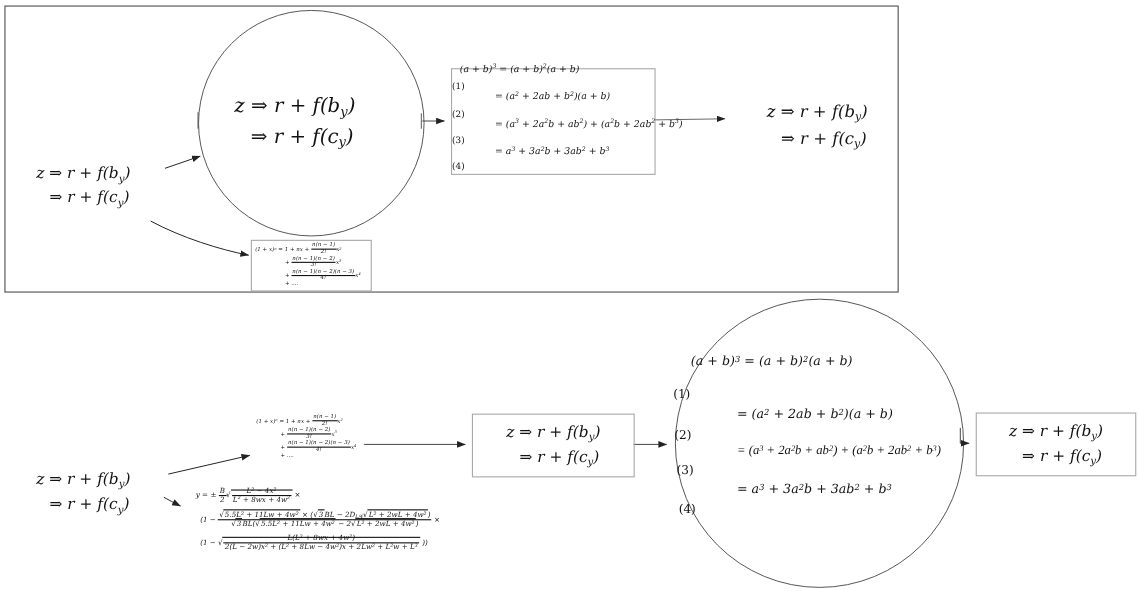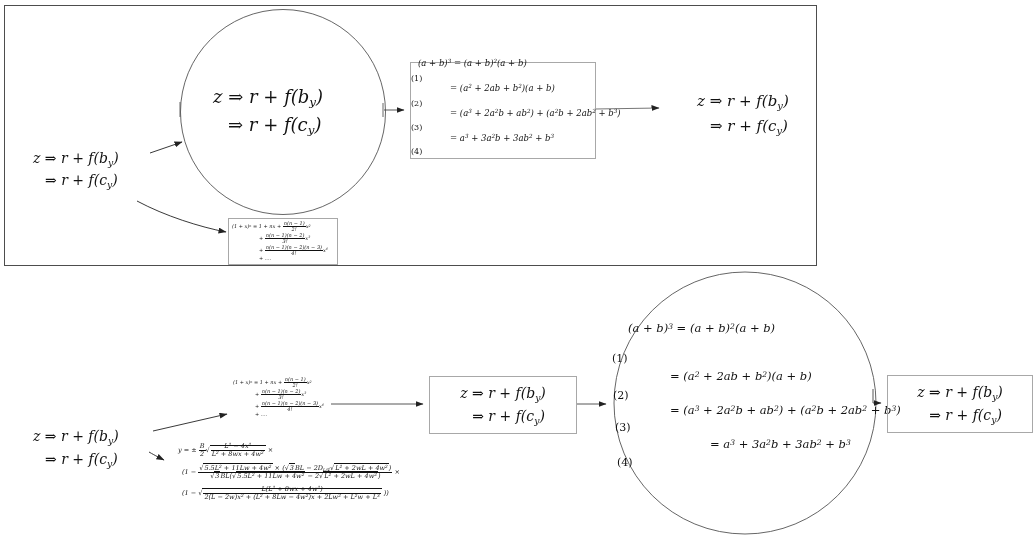--- a/index.html
+++ b/index.html
@@ -105,23 +105,23 @@
     <div class="math zlabel" style="font-size:14px;line-height:23px;">
       <div>z ⇒ r + f(b<sub>y</sub>)</div>
       <div style="margin-left:12px;">⇒ r + f(c<sub>y</sub>)</div>
     </div>
   </div>
 
   <div class="abs math" style="left:628px;top:322px;font-size:11.5px;">(a + b)<sup>3</sup> = (a + b)<sup>2</sup>(a + b)</div>
   <div class="abs tagtxt" style="left:612px;top:352px;font-size:11px;">(1)</div>
   <div class="abs math" style="left:670px;top:370px;font-size:11.5px;">= (a<sup>2</sup> + 2ab + b<sup>2</sup>)(a + b)</div>
   <div class="abs tagtxt" style="left:613px;top:389px;font-size:11px;">(2)</div>
-  <div class="abs math" style="left:670px;top:404px;font-size:11.5px;">= (a<sup>3</sup> + 2a<sup>2</sup>b + ab<sup>2</sup>) + (a<sup>2</sup>b + 2ab<sup>2</sup> + b<sup>3</sup>)</div>
+  <div class="abs math" style="left:670px;top:404px;font-size:11.5px;font-family:Liberation Serif, serif;">= (a<sup>3</sup> + 2a<sup>2</sup>b + ab<sup>2</sup>) + (a<sup>2</sup>b + 2ab<sup>2</sup> + b<sup>3</sup>)</div>
   <div class="abs tagtxt" style="left:615px;top:421px;font-size:11px;">(3)</div>
-  <div class="abs math" style="left:710px;top:438px;font-size:11.5px;">= a<sup>3</sup> + 3a<sup>2</sup>b + 3ab<sup>2</sup> + b<sup>3</sup></div>
+  <div class="abs math" style="left:670px;top:438px;font-size:11.5px;">= a<sup>3</sup> + 3a<sup>2</sup>b + 3ab<sup>2</sup> + b<sup>3</sup></div>
   <div class="abs tagtxt" style="left:617px;top:456px;font-size:11px;">(4)</div>
 
   <div class="box cbox" style="left:887px;top:375px;width:144px;height:56px;">
     <div class="math zlabel" style="font-size:14px;line-height:23px;">
       <div>z ⇒ r + f(b<sub>y</sub>)</div>
       <div style="margin-left:12px;">⇒ r + f(c<sub>y</sub>)</div>
     </div>
   </div>
 
 </div>

